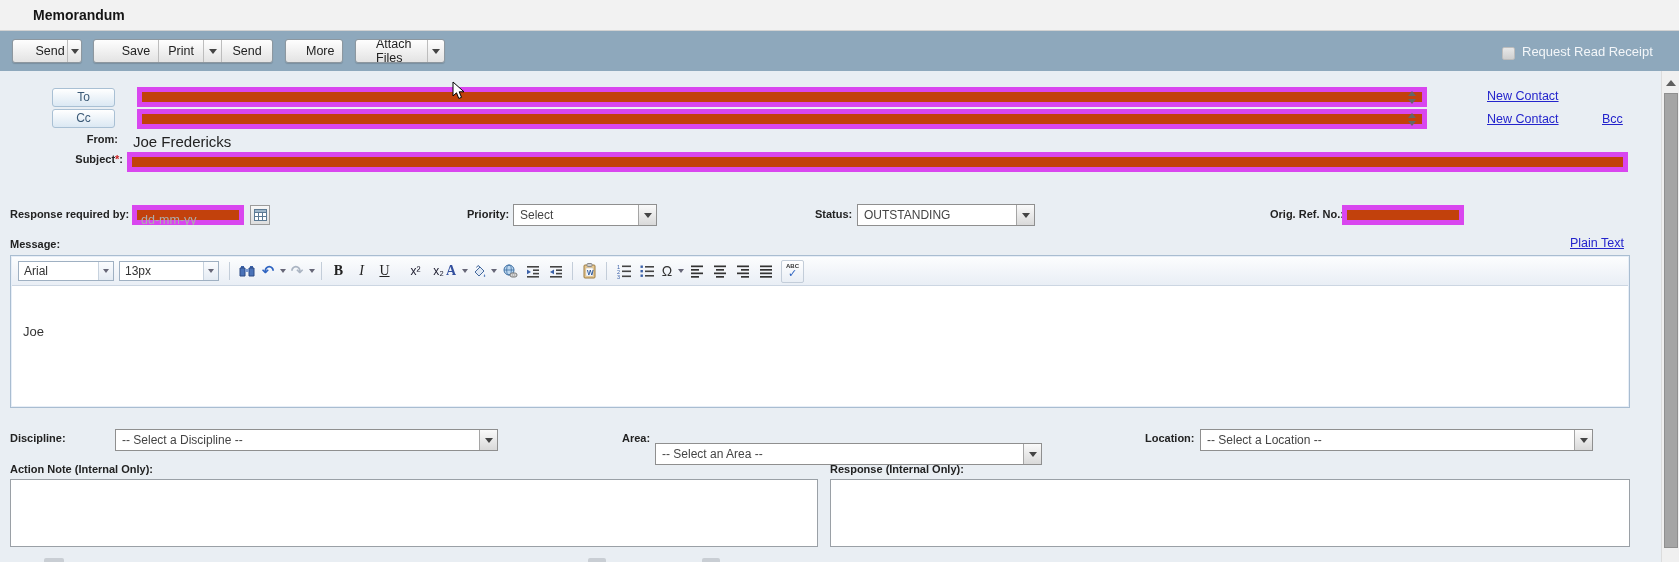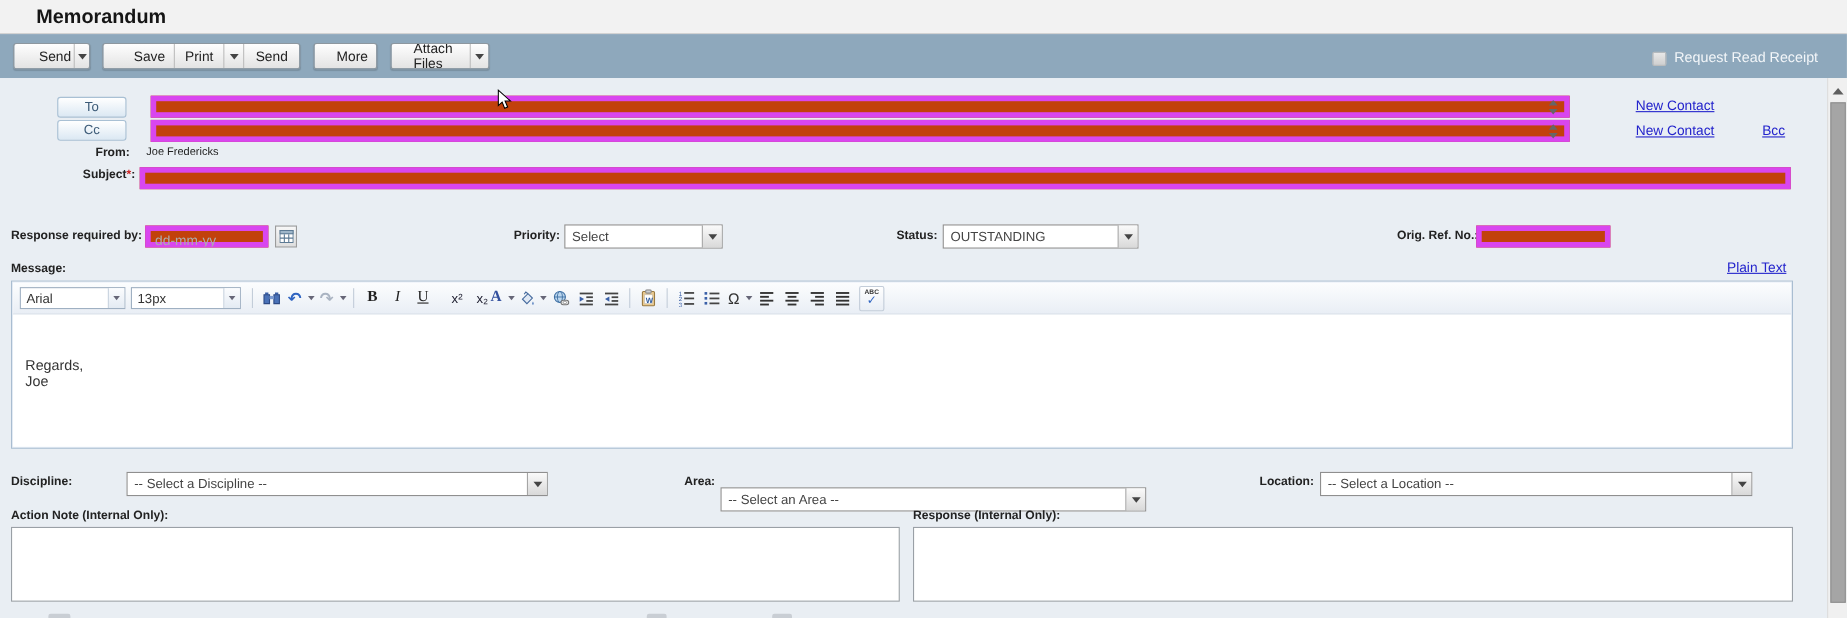--- a/index.html
+++ b/index.html
@@ -3,21 +3,21 @@
 <meta charset="utf-8">
 <style>
   * { margin:0; padding:0; box-sizing:border-box; }
   html,body { width:1679px; height:562px; overflow:hidden;
     font-family:"Liberation Sans","DejaVu Sans",sans-serif; background:#e9eef3; }
 
   
   .titlebar { position:absolute; left:0; top:0; width:1679px; height:31px;
     background:#f2f2f2; border-bottom:1px solid #d2d2d2; }
   .titlebar span { position:absolute; left:33px; top:0; line-height:31px;
-    font-size:18px; font-weight:bold; color:#151515; }
+    font-size:14px; font-weight:bold; color:#151515; }
 
   
   .toolbar { position:absolute; left:0; top:31px; width:1679px; height:40px;
     background:#8ea8bc; }
   .btn-group { position:absolute; top:8px; height:24px; display:flex;
     border:1px solid #8d979f; border-radius:3px; overflow:hidden;
     background:linear-gradient(#fefefe,#e3e3e3); box-shadow:0 1px 1px rgba(0,0,0,.15);padding-left:20px; }
   .btn-seg { height:100%; display:flex; align-items:center; justify-content:center;
     font-size:12.5px; color:#222; cursor:default; }
   .btn-seg + .btn-seg { border-left:1px solid #bdbdbd; }
@@ -26,21 +26,21 @@
   .more-caret { margin-left:8px; }
   .rrr-box { position:absolute; left:1502px; top:16px; width:13px; height:13px;
     background:linear-gradient(#e8e8e8,#cfcfcf); border:1px solid #bdbdbd; border-radius:2px; }
   .rrr-label { position:absolute; left:1522px; top:13px; font-size:13px; color:#f3f6f9; }
 
   
   .form { position:absolute; left:0; top:71px; width:1679px; height:491px;
     background:#e9eef3; }
   .lbl { position:absolute; font-size:11px; font-weight:bold; color:#222;
     white-space:nowrap; }
-  .val { position:absolute; font-size:10px; color:#222; white-space:nowrap; }
+  .val { position:absolute; font-size:15px; color:#222; white-space:nowrap; }
   .link { position:absolute; font-size:12.5px; color:#2424cc;
     text-decoration:underline; white-space:nowrap; cursor:pointer; }
   .req { color:#cc2222; }
 
   .tin { position:absolute; background:#c2410c; border:5px solid #d946ef; }
   input.raw { width:100%; height:100%; border:none; outline:none;
     font:12.5px "Liberation Sans","DejaVu Sans",sans-serif; padding:0 4px; background:transparent; }
   input.raw::placeholder { color:#adadad; }
 
   .addr-btn { position:absolute; width:63px; height:19px; border:1px solid #a9c0d4;
@@ -382,21 +382,20 @@
           <rect x="2" y="9.5" width="12" height="1.7" fill="#333"></rect>
             <rect x="2" y="13" width="12" height="1.7" fill="#333"></rect>
         </svg>
       </div>
       <div class="spellbox">
         <span class="abc">ABC</span>
         <span class="chk">✓</span>
       </div>
     </div>
     <div class="ed-body">
-      <div>Regards,</div>
       <div>Joe</div>
     </div>
   </div>
 
   <div class="lbl" style="left:10px;top:361px">Discipline:</div>
   <div class="sel" style="left:115px;top:358px;width:383px">
     <span class="sel-val">-- Select a Discipline --</span>
     <span class="sel-btn">
         <i class="caret"></i>
       </span>

